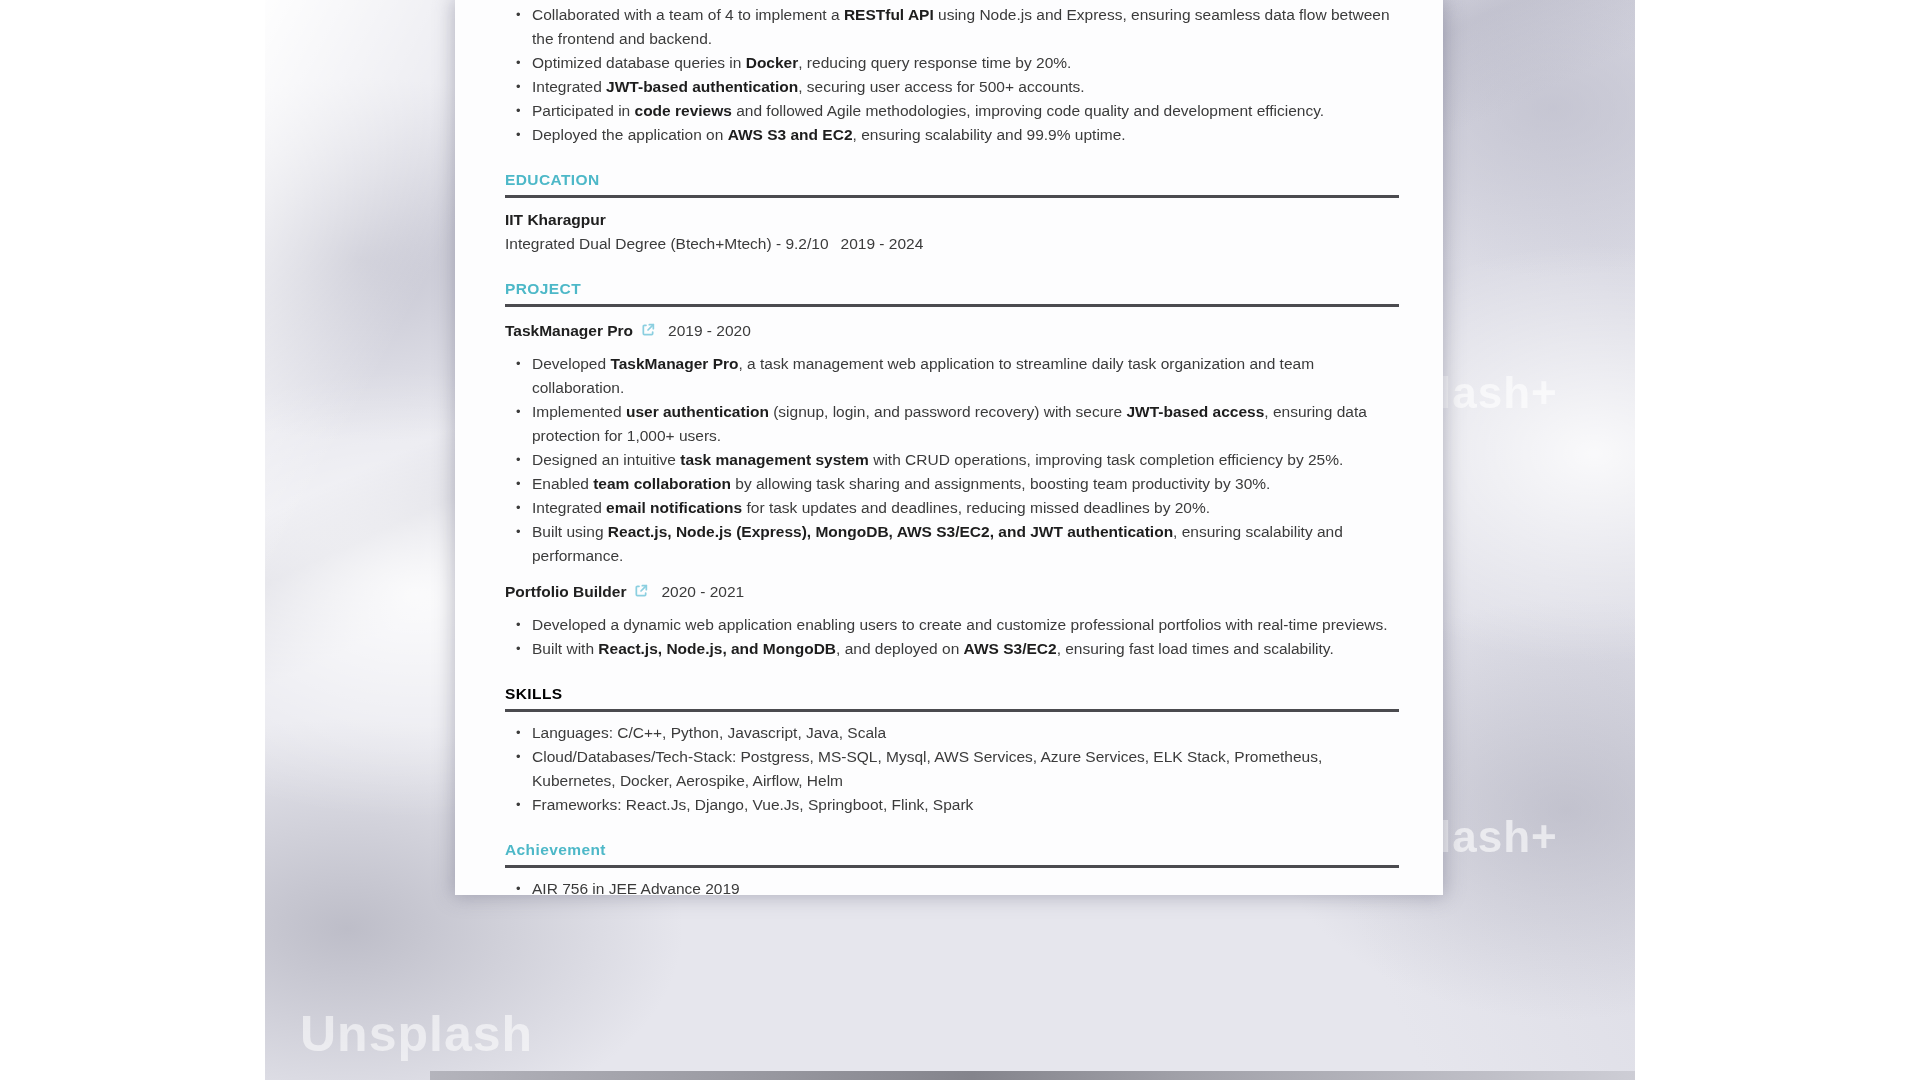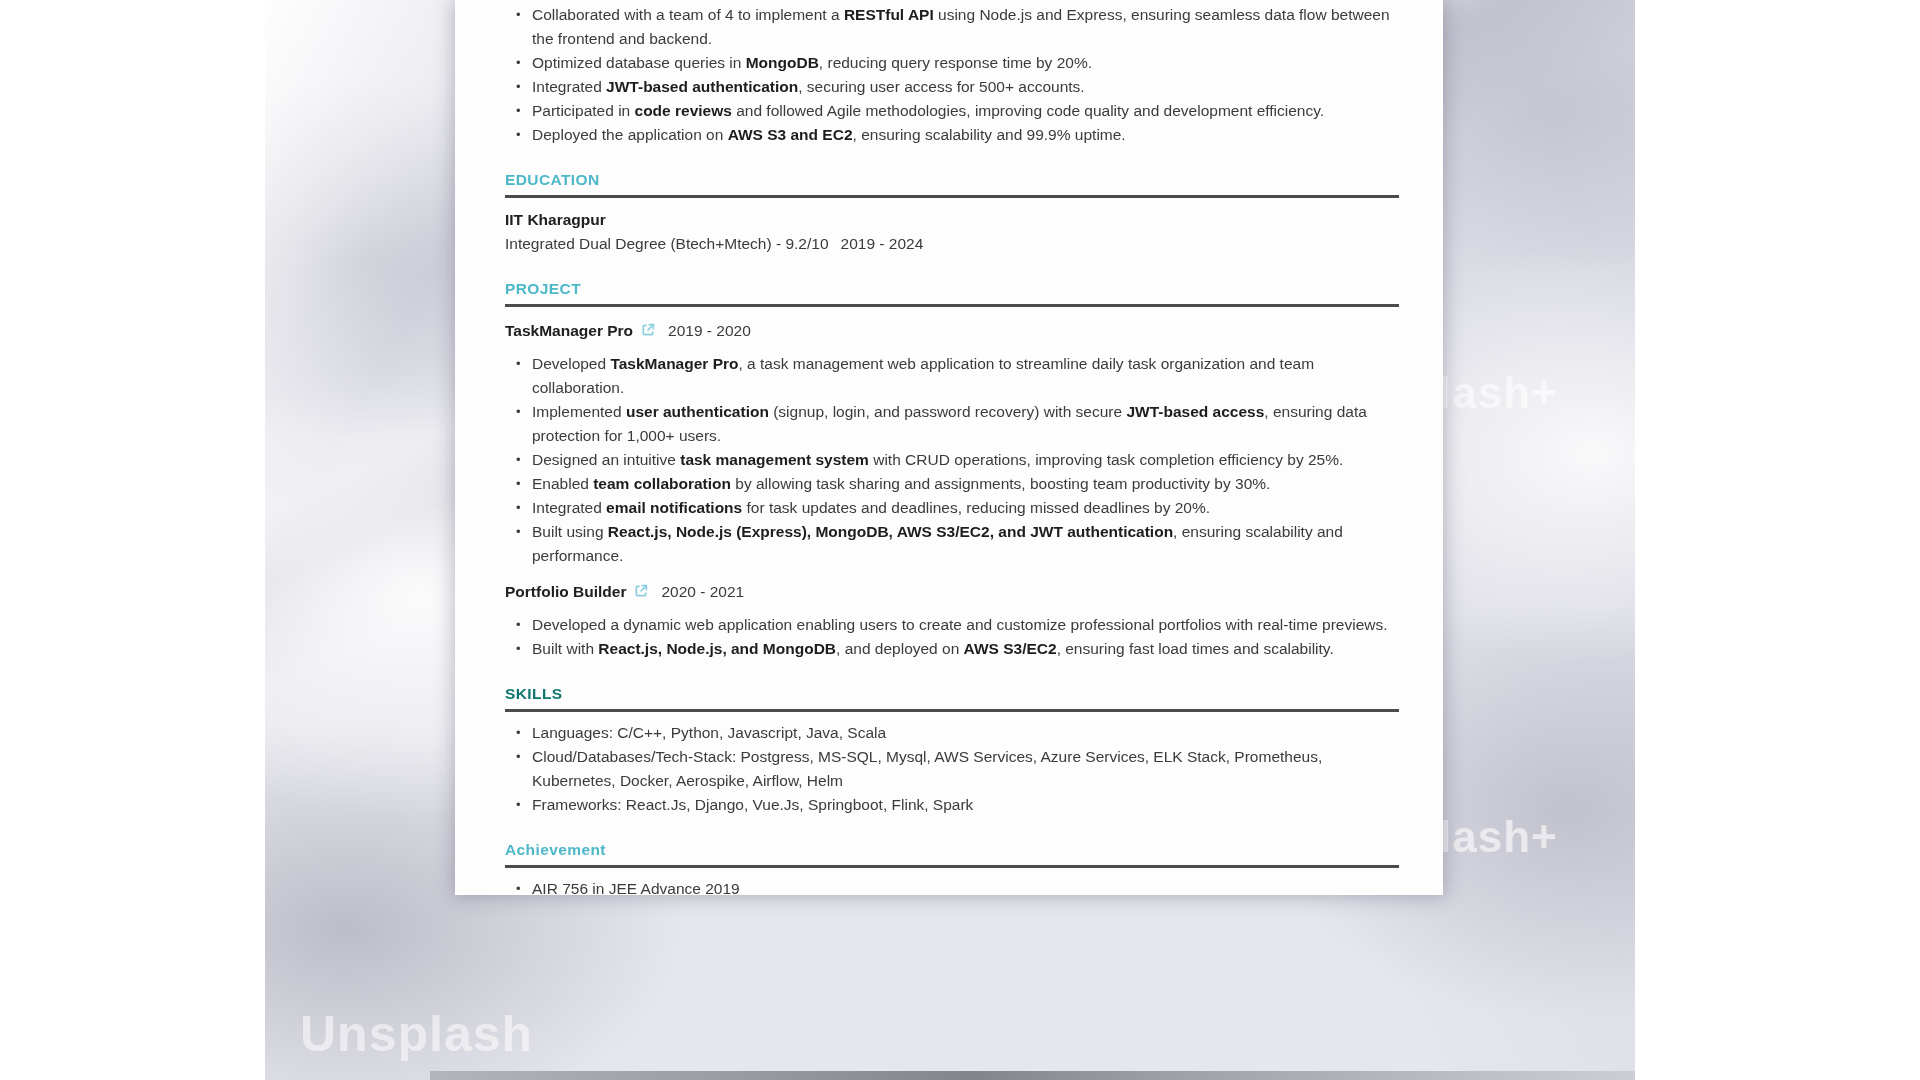--- a/index.html
+++ b/index.html
@@ -62,21 +62,21 @@
   </div>
 
   <div class="wm wm-r1">Unsplash+</div>
   <div class="wm wm-r2">Unsplash+</div>
   <div class="wm wm-bl">Unsplash</div>
 
   <div class="page">
     <div class="content" id="resume-content">
         <ul class="blist">
           <li>Collaborated with a team of 4 to implement a <b>RESTful API</b> using Node.js and Express, ensuring seamless data flow between the frontend and backend.</li>
-          <li>Optimized database queries in <b>MongoDB</b>, reducing query response time by 20%.</li>
+          <li>Optimized database queries in <b>Docker</b>, reducing query response time by 20%.</li>
           <li>Integrated <b>JWT-based authentication</b>, securing user access for 500+ accounts.</li>
           <li>Participated in <b>code reviews</b> and followed Agile methodologies, improving code quality and development efficiency.</li>
           <li>Deployed the application on <b>AWS S3 and EC2</b>, ensuring scalability and 99.9% uptime.</li>
         </ul>
         <section class="sec">
           <div class="sec-title" style="color: rgb(77, 184, 200);">EDUCATION</div>
           <div class="sec-rule"></div>
           <div class="edu-heading">IIT Kharagpur</div>
           <div class="row">
             <span>Integrated Dual Degree (Btech+Mtech) - 9.2/10</span>
@@ -109,21 +109,21 @@
                 <path d="M20 4l-8 8"></path>
               </svg></span>
             <span class="date">2020 - 2021</span>
           </div>
           <ul class="blist">
             <li>Developed a dynamic web application enabling users to create and customize professional portfolios with real-time previews.</li>
             <li>Built with <b>React.js, Node.js, and MongoDB</b>, and deployed on <b>AWS S3/EC2</b>, ensuring fast load times and scalability.</li>
           </ul>
         </section>
         <section class="sec">
-          <div class="sec-title" style="color: #0f766e;">SKILLS</div>
+          <div class="sec-title" style="color: #000000;">SKILLS</div>
           <div class="sec-rule"></div>
           <ul class="blist">
             <li>Languages: C/C++, Python, Javascript, Java, Scala</li>
             <li>Cloud/Databases/Tech-Stack: Postgress, MS-SQL, Mysql, AWS Services, Azure Services, ELK Stack, Prometheus, Kubernetes, Docker, Aerospike, Airflow, Helm</li>
             <li>Frameworks: React.Js, Django, Vue.Js, Springboot, Flink, Spark</li>
           </ul>
         </section>
         <section class="sec">
           <div class="sec-title" style="color: rgb(77, 184, 200); margin-top: 12px;">Achievement</div>
           <div class="sec-rule"></div>

